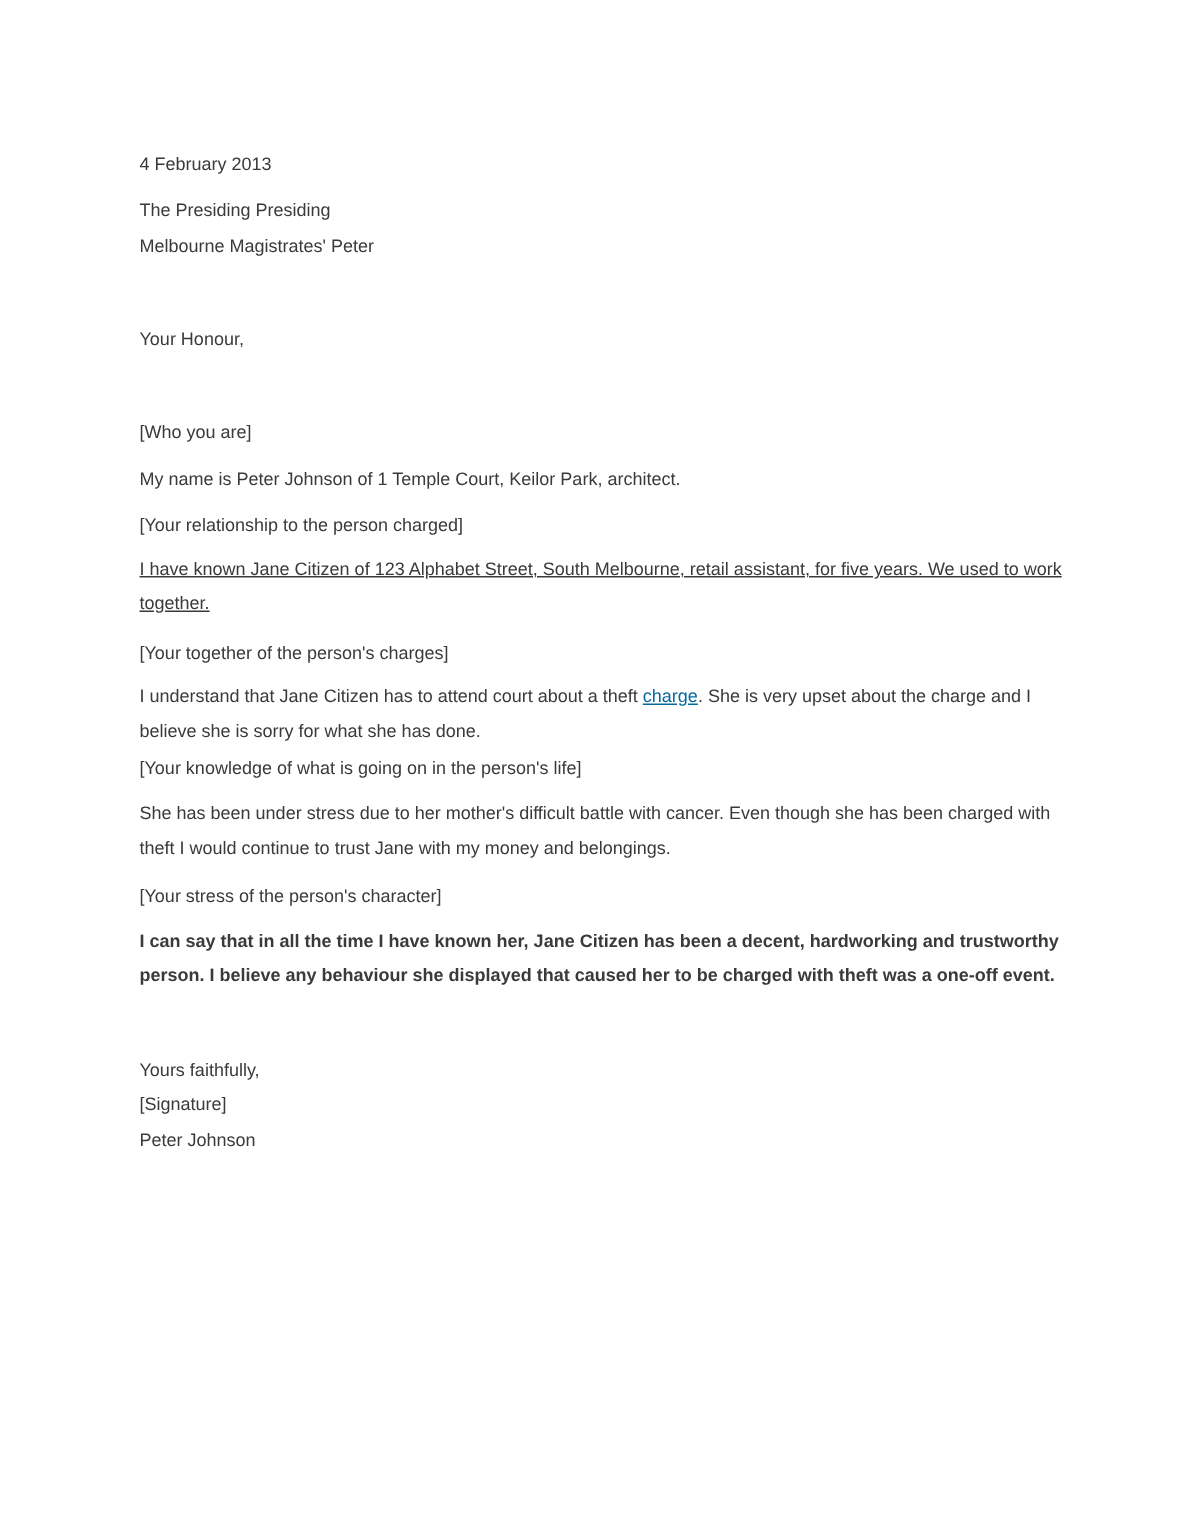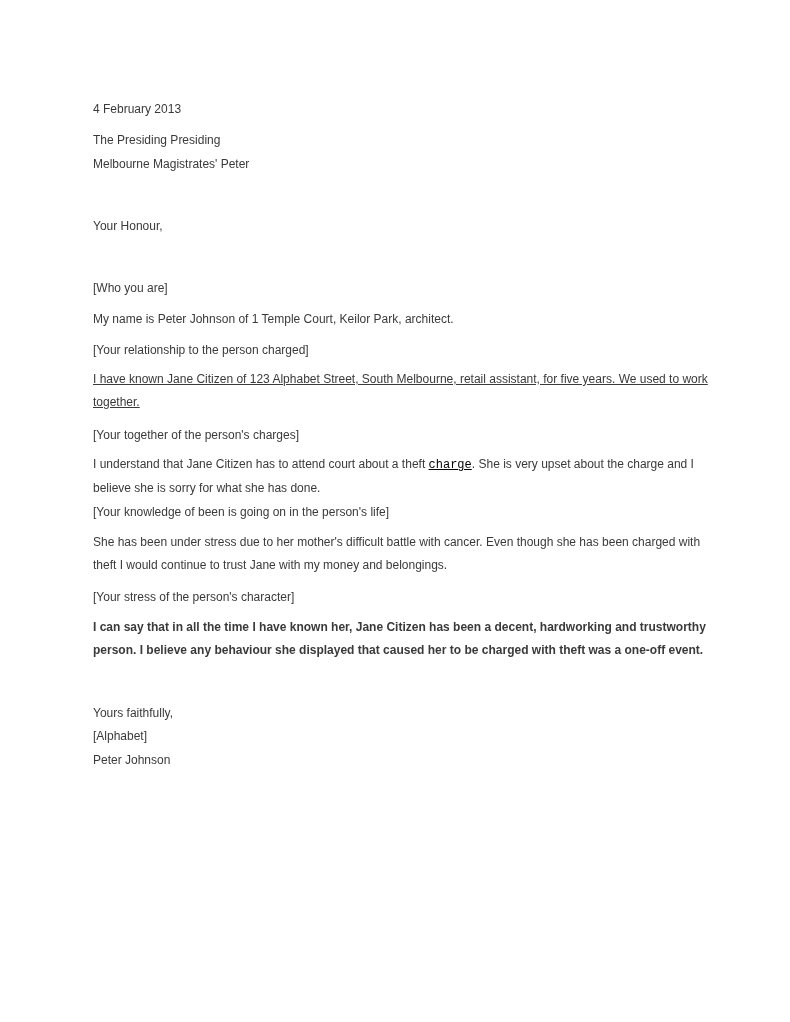--- a/index.html
+++ b/index.html
@@ -23,23 +23,22 @@
       line-height: 14px;
     }
     .para {
       position: absolute;
       left: 93px;
       width: 620px;
       line-height: 23px;
       white-space: normal;
     }
     .link {
-      color: #000000;
+      color: #0369a1;
       text-decoration: underline;
-      font-family: Liberation Mono, monospace;
     }
   </style>
 </head>
 <body>
 
 <div>
   <div class="line" style="top:102px;">4 February 2013</div>
 
   <div class="line" style="top:133px;">The Presiding Presiding</div>
   <div class="line" style="top:157px;">Melbourne Magistrates' Peter</div>
@@ -50,22 +49,22 @@
   <div class="line" style="top:312px;">My name is Peter Johnson of 1 Temple Court, Keilor Park, architect.</div>
 
   <div class="line" style="top:343px;">[Your relationship to the person charged]</div>
   <div class="para" style="top:368px;text-decoration:underline;">I have known Jane Citizen of 123 Alphabet Street, South Melbourne, retail assistant, for five years. We used to work together.</div>
 
   <div class="line" style="top:428px;">[Your together of the person's charges]</div>
   <div class="para" style="top:453px;">
     <span>I understand that Jane Citizen has to attend court about a theft </span><a class="link">charge</a><span>. She is very upset about the charge and I believe she is sorry for what she has done.</span>
   </div>
 
-  <div class="line" style="top:505px;">[Your knowledge of been is going on in the person's life]</div>
+  <div class="line" style="top:505px;">[Your knowledge of what is going on in the person's life]</div>
   <div class="para" style="top:531px;">She has been under stress due to her mother's difficult battle with cancer. Even though she has been charged with theft I would continue to trust Jane with my money and belongings.</div>
 
   <div class="line" style="top:590px;">[Your stress of the person's character]</div>
   <div class="para" style="top:616px;font-weight:bold;">I can say that in all the time I have known her, Jane Citizen has been a decent, hardworking and trustworthy person. I believe any behaviour she displayed that caused her to be charged with theft was a one-off event.</div>
 
   <div class="line" style="top:706px;">Yours faithfully,</div>
-  <div class="line" style="top:729px;">[Alphabet]</div>
+  <div class="line" style="top:729px;">[Signature]</div>
   <div class="line" style="top:753px;">Peter Johnson</div>
 </div>
 
 </body></html>

